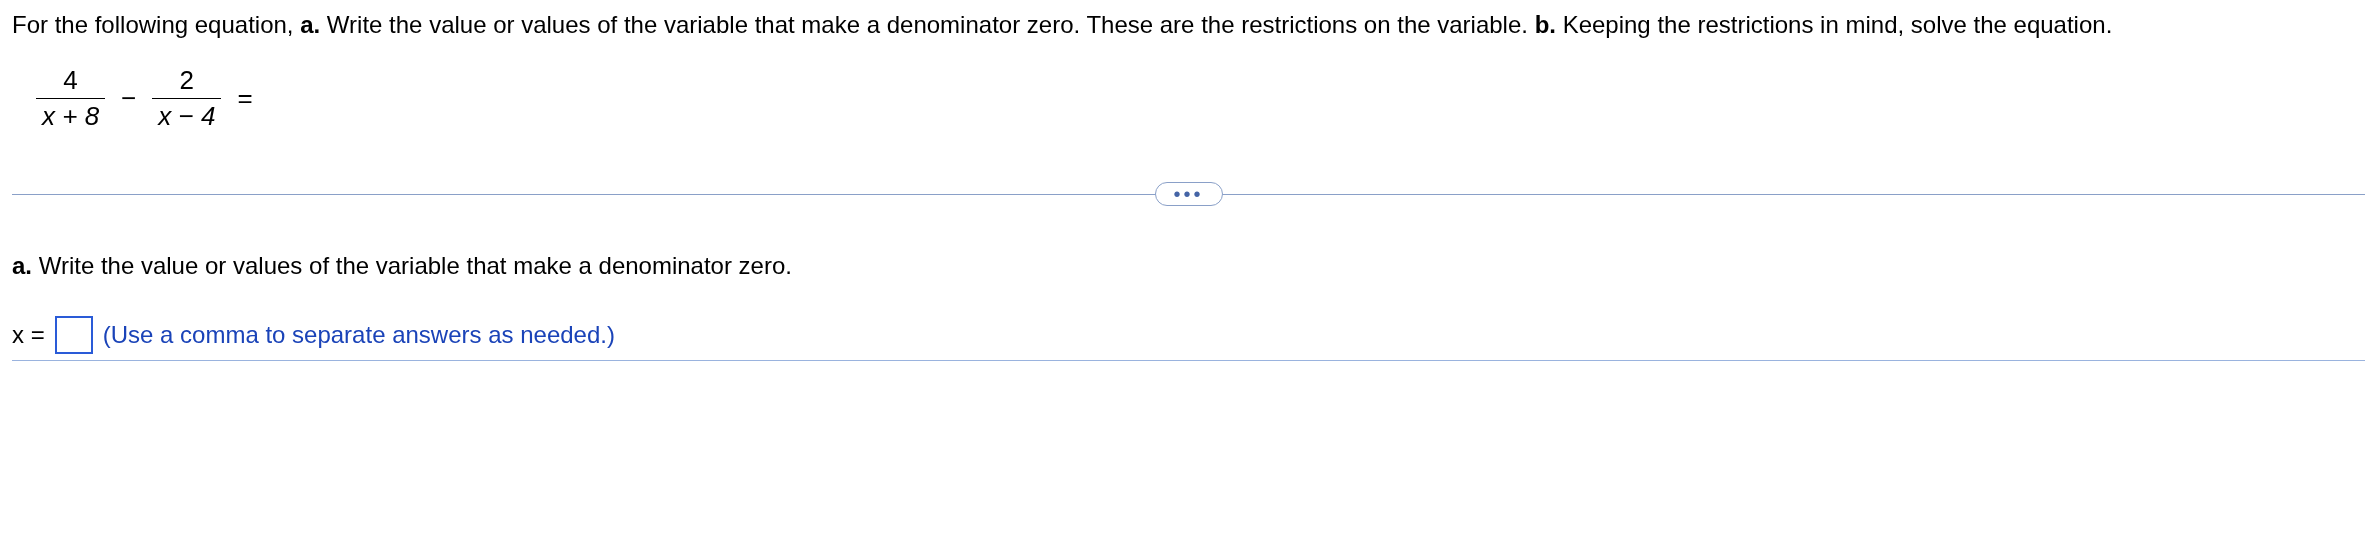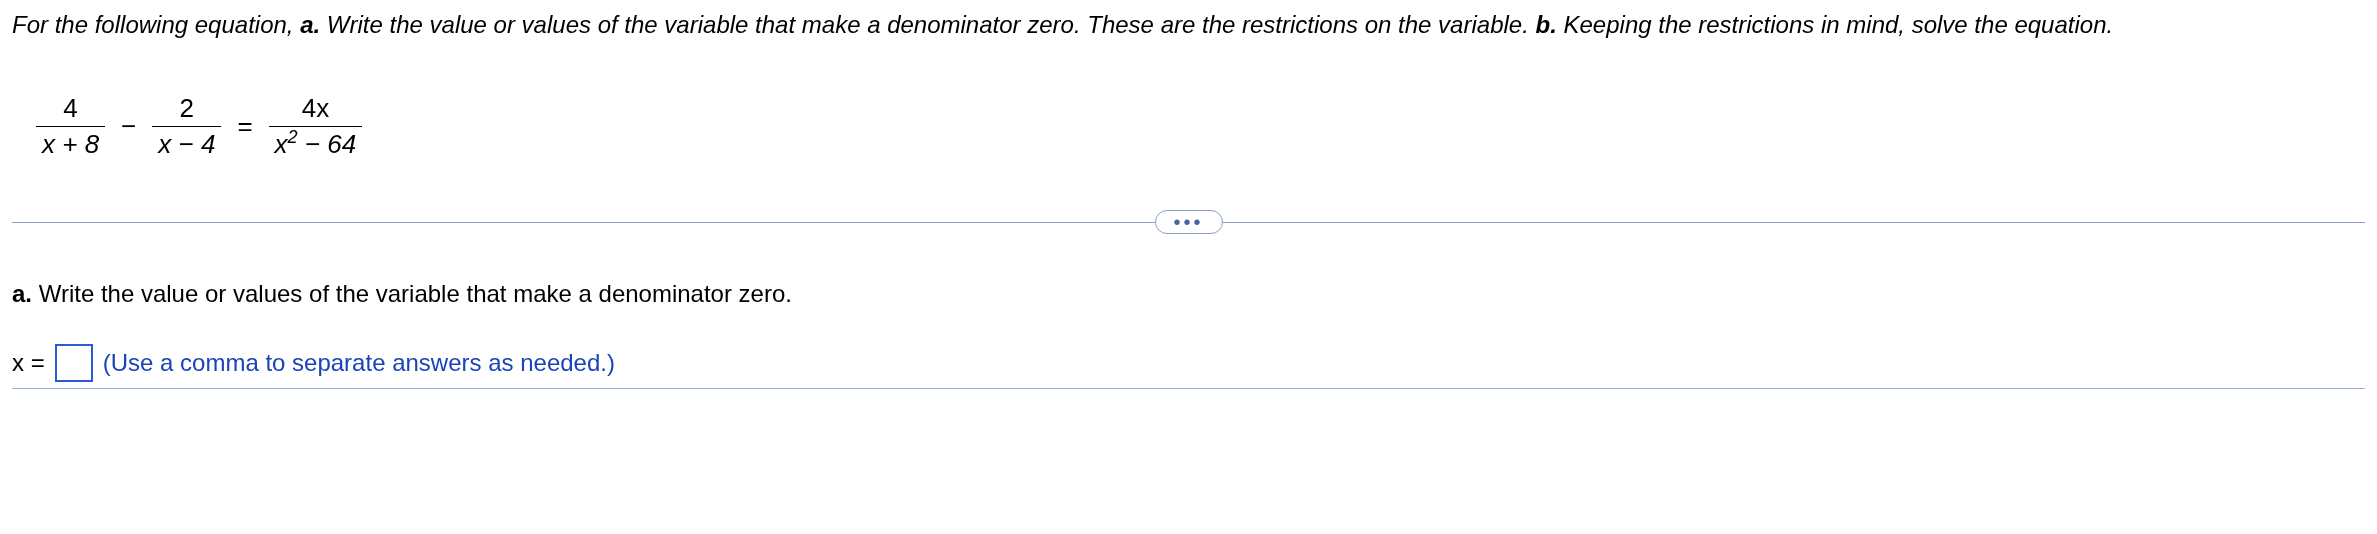--- a/index.html
+++ b/index.html
@@ -10,22 +10,21 @@
     body {
       font-family: Arial, Helvetica, sans-serif;
       font-size: 24px;
       color: #000;
       background: #fff;
       padding: 8px 12px;
       width: 2377px;
     }
     .instructions {
       line-height: 1.4;
-      margin-bottom: 52px;
-      font-style: italic;
+      margin-bottom: 24px;
     }
     .bold {
       font-weight: bold;
     }
     .equation-wrap {
       margin-left: 24px;
       margin-bottom: 48px;
     }
     .eq {
       display: flex;
@@ -120,26 +119,20 @@
     <span class="frac">
       <span class="num">4</span>
       <span class="den">x + 8</span>
     </span>
     <span class="op">−</span>
     <span class="frac">
       <span class="num">2</span>
       <span class="den">x − 4</span>
     </span>
     <span class="op">=</span>
-    <span class="frac">
-      <span class="num">4x</span>
-      <span class="den">
-        <span>x</span><span class="sup">2</span><span> − 64</span>
-      </span>
-    </span>
   </div>
 </div>
 
 <div class="divider-row">
   <div class="divider-line"></div>
   <div class="divider-pill">
     <span>•••</span>
   </div>
 </div>
 

